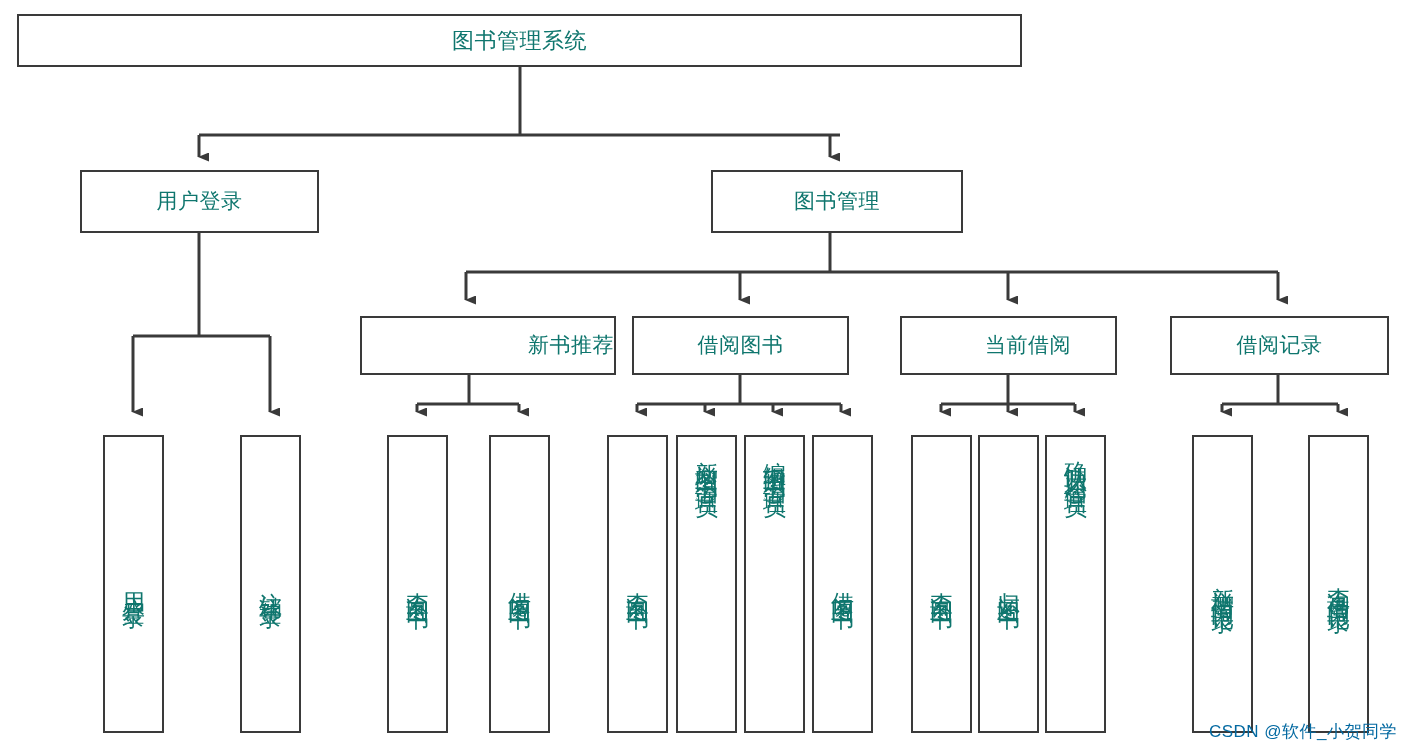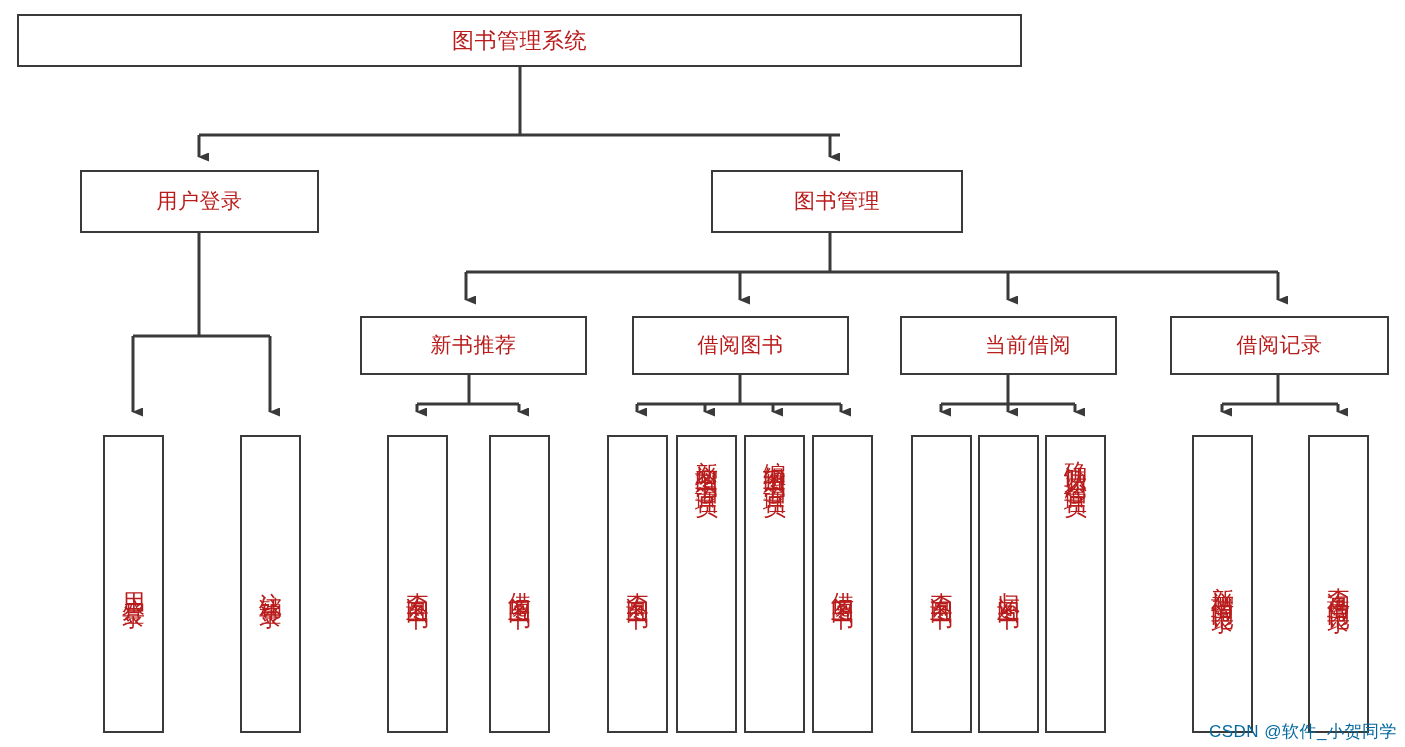--- a/index.html
+++ b/index.html
@@ -15,21 +15,21 @@
   svg#wires{position:absolute;left:0;top:0;width:1405px;height:747px;pointer-events:none;}
 
   .node{
     position:absolute;
     box-sizing:border-box;
     background:#ffffff;
     border:2px solid #3a3a3a;
     display:flex;
     align-items:center;
     justify-content:center;
-    color:#b91c1c;
+    color:#0f766e;
     z-index:2;
   }
   .node .lbl{
     display:block;
     white-space:nowrap;
     line-height:1.08;
   }
 
   
   .node.h .lbl{
@@ -127,21 +127,21 @@
     <span class="lbl">图书管理系统</span>
   </div>
 
   <div class="node h" style="left:80px;top:170px;width:239px;height:63px;">
     <span class="lbl">用户登录</span>
   </div>
   <div class="node h" style="left:711px;top:170px;width:252px;height:63px;">
     <span class="lbl">图书管理</span>
   </div>
 
-  <div class="node h" style="left:360px;top:316px;width:227px;height:59px;">
+  <div class="node h" style="left:360px;top:316px;width:256px;height:59px;justify-content:flex-end;">
     <span class="lbl">新书推荐</span>
   </div>
   <div class="node h" style="left:632px;top:316px;width:217px;height:59px;">
     <span class="lbl">借阅图书</span>
   </div>
   <div class="node h" style="left:900px;top:316px;width:217px;height:59px;padding-left:39px;">
     <span class="lbl">当前借阅</span>
   </div>
   <div class="node h" style="left:1170px;top:316px;width:219px;height:59px;">
     <span class="lbl">借阅记录</span>

